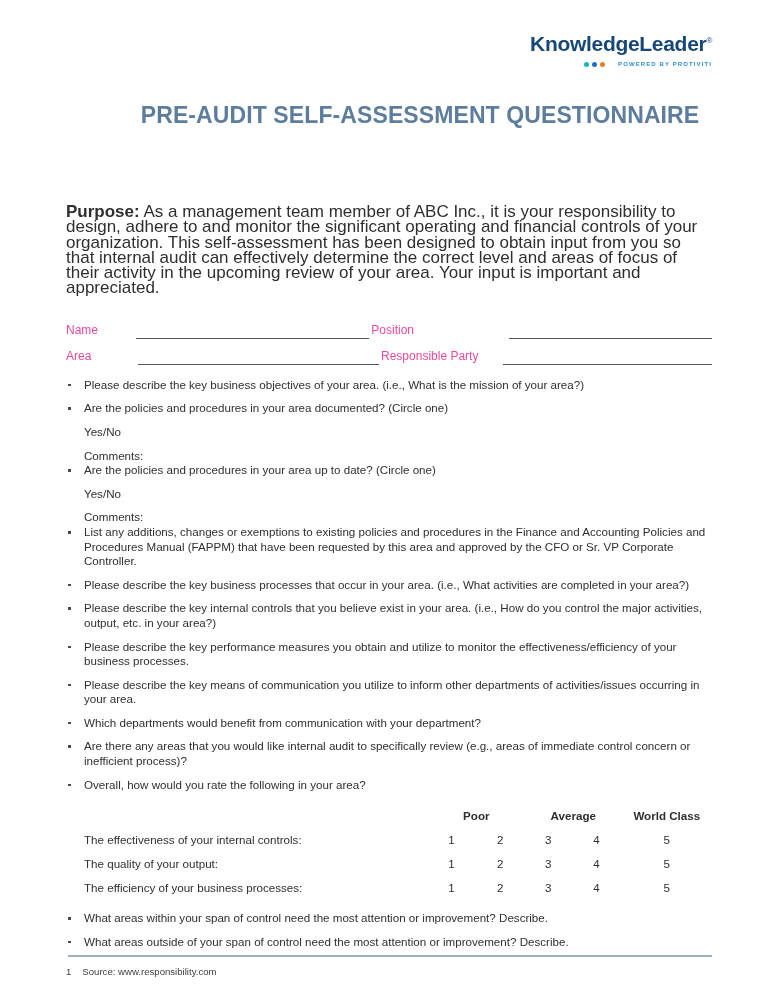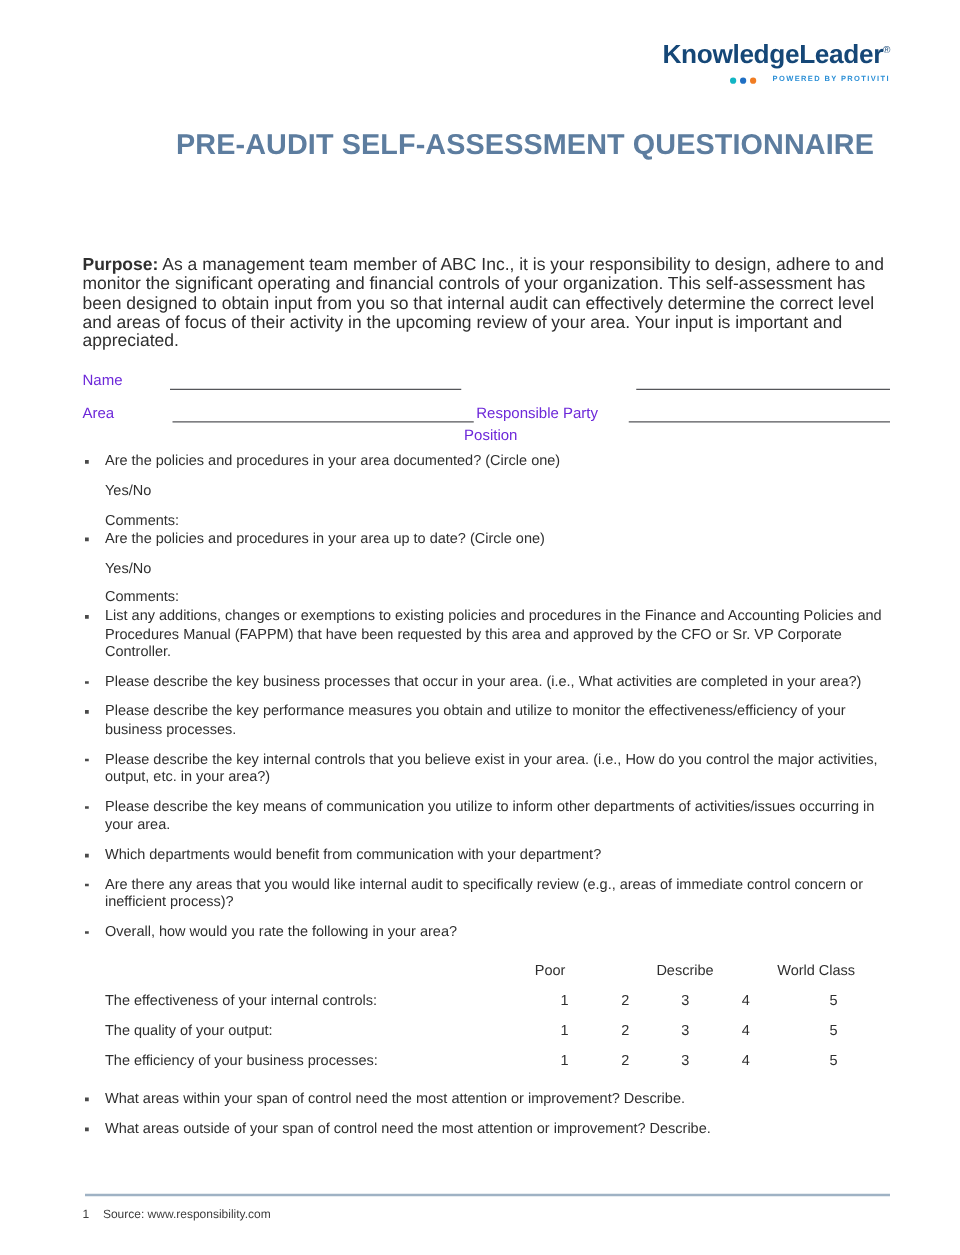--- a/index.html
+++ b/index.html
@@ -89,37 +89,38 @@
 
   
   .content {
     position: absolute;
     left: 66px;
     top: 163px;
     width: 646px;
   }
 
   .purpose {
-    font-size: 14px;
+    font-size: 17px;
     line-height: 15.3px;
     color: #2f2f2f;
     text-align: left;
     margin-top: 41px;
   }
   .purpose b { font-weight: 700; }
 
   
   .fields {
     margin-top: 17px;
   }
   .field-row {
     display: flex;
+    align-items: flex-end;
     height: 26px;
     font-size: 12px;
-    color: #6d28d9;
+    color: #ec4899;
   }
   .field-label {
     white-space: nowrap;
     padding-bottom: 2px;
   }
   .field-label.lbl-name { width: 72px; }
   .field-label.lbl-area { width: 72px; }
   .field-label.lbl-position { width: 120px; padding-left: 2px; margin-top: 44px; }
   .field-label.lbl-responsible { width: 120px; padding-left: 2px; }
   .field-line {
@@ -175,22 +176,22 @@
     font-weight: 400;
   }
   .rating tr { height: 24px; }
   .rating .rlabel {
     text-align: left;
     padding-left: 18px;
     width: 352px;
     white-space: nowrap;
   }
   .rating .scale-head {
-    text-align: left;
-    font-weight: 400;
+    text-align: center;
+    font-weight: 700;
     white-space: nowrap;
   }
   .rating .scale-cell {
     text-align: center;
   }
   .col1 { width: 50px; }
   .col2 { width: 52px; }
   .col3 { width: 48px; }
   .col4 { width: 52px; }
   .col5 { width: 92px; }
@@ -247,42 +248,43 @@
       </div>
       <div class="field-row">
         <span class="field-label lbl-area">Area</span>
         <span class="field-line line-area"></span>
         <span class="field-label lbl-responsible">Responsible Party</span>
         <span class="field-line line-resp"></span>
       </div>
     </div>
 
     <ul class="qlist" id="qlist">
+        <li><span>Please describe the key business objectives of your area. (i.e., What is the mission of your area?)</span></li>
         <li><span>Are the policies and procedures in your area documented? (Circle one)</span></li>
         <div class="sub-line">Yes/No</div>
         <div class="sub-line">Comments:</div>
         <li><span>Are the policies and procedures in your area up to date? (Circle one)</span></li>
         <div class="sub-line">Yes/No</div>
         <div class="sub-line">Comments:</div>
         <li><span>List any additions, changes or exemptions to existing policies and procedures in the Finance and Accounting Policies and Procedures Manual (FAPPM) that have been requested by this area and approved by the CFO or Sr. VP Corporate Controller.</span></li>
         <li><span>Please describe the key business processes that occur in your area. (i.e., What activities are completed in your area?)</span></li>
+        <li><span>Please describe the key internal controls that you believe exist in your area. (i.e., How do you control the major activities, output, etc. in your area?)</span></li>
         <li><span>Please describe the key performance measures you obtain and utilize to monitor the effectiveness/efficiency of your business processes.</span></li>
-        <li><span>Please describe the key internal controls that you believe exist in your area. (i.e., How do you control the major activities, output, etc. in your area?)</span></li>
         <li><span>Please describe the key means of communication you utilize to inform other departments of activities/issues occurring in your area.</span></li>
         <li><span>Which departments would benefit from communication with your department?</span></li>
         <li><span>Are there any areas that you would like internal audit to specifically review (e.g., areas of immediate control concern or inefficient process)?</span></li>
         <li><span>Overall, how would you rate the following in your area?</span></li>
       </ul>
 
     <table class="rating">
       <thead>
         <tr>
           <th class="rlabel"></th>
           <th class="scale-head col1" colspan="2">Poor</th>
-          <th class="scale-head col3" colspan="2">Describe</th>
+          <th class="scale-head col3" colspan="2">Average</th>
           <th class="scale-head col5">World Class</th>
         </tr>
       </thead>
       <tbody id="rating-body">
           <tr>
             <td class="rlabel">The effectiveness of your internal controls:</td>
             <td class="scale-cell col1">1</td>
             <td class="scale-cell col2">2</td>
             <td class="scale-cell col3">3</td>
             <td class="scale-cell col4">4</td>

